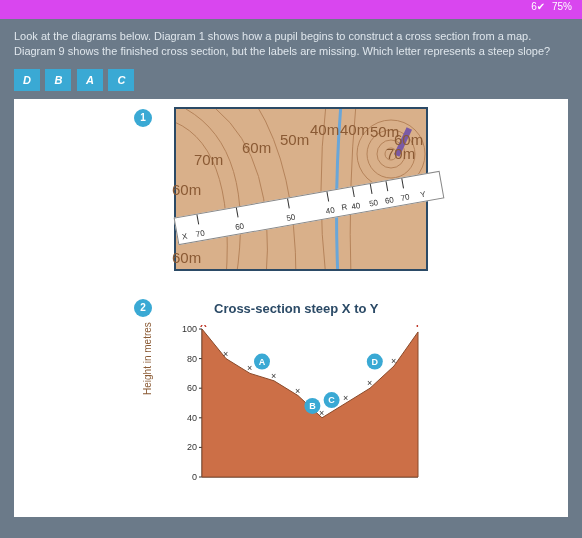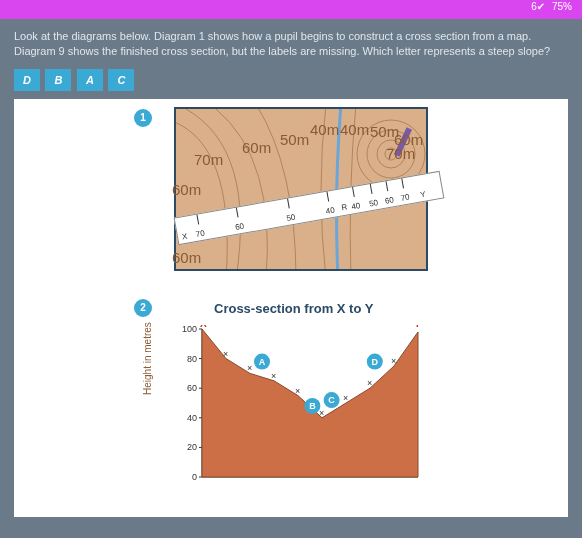--- a/index.html
+++ b/index.html
@@ -193,21 +193,21 @@
       <span class="tick" style="left:114px"></span>
       <span class="tick" style="left:154px"></span>
       <span class="tick" style="left:180px"></span>
       <span class="tick" style="left:198px"></span>
       <span class="tick" style="left:214px"></span>
       <span class="tick" style="left:230px"></span>
     </div>
   </div>
 
   <span class="row2badge badge">2</span>
-  <div class="chart-title">Cross-section from X to Y</div>
+  <div class="chart-title">Cross-section steep X to Y</div>
 
   <div class="ylabel">Height in metres</div>
 
   <div class="chart">
     <svg width="250" height="170" id="csChart">
         <line x1="28" y1="4" x2="28" y2="152" stroke="#333"></line>
         <line x1="28" y1="152" x2="244" y2="152" stroke="#333"></line>
         <line x1="25" y1="152" x2="28" y2="152" stroke="#333"></line>
         <text class="yt" x="23" y="155">0</text>
         <line x1="25" y1="122.4" x2="28" y2="122.4" stroke="#333"></line>

